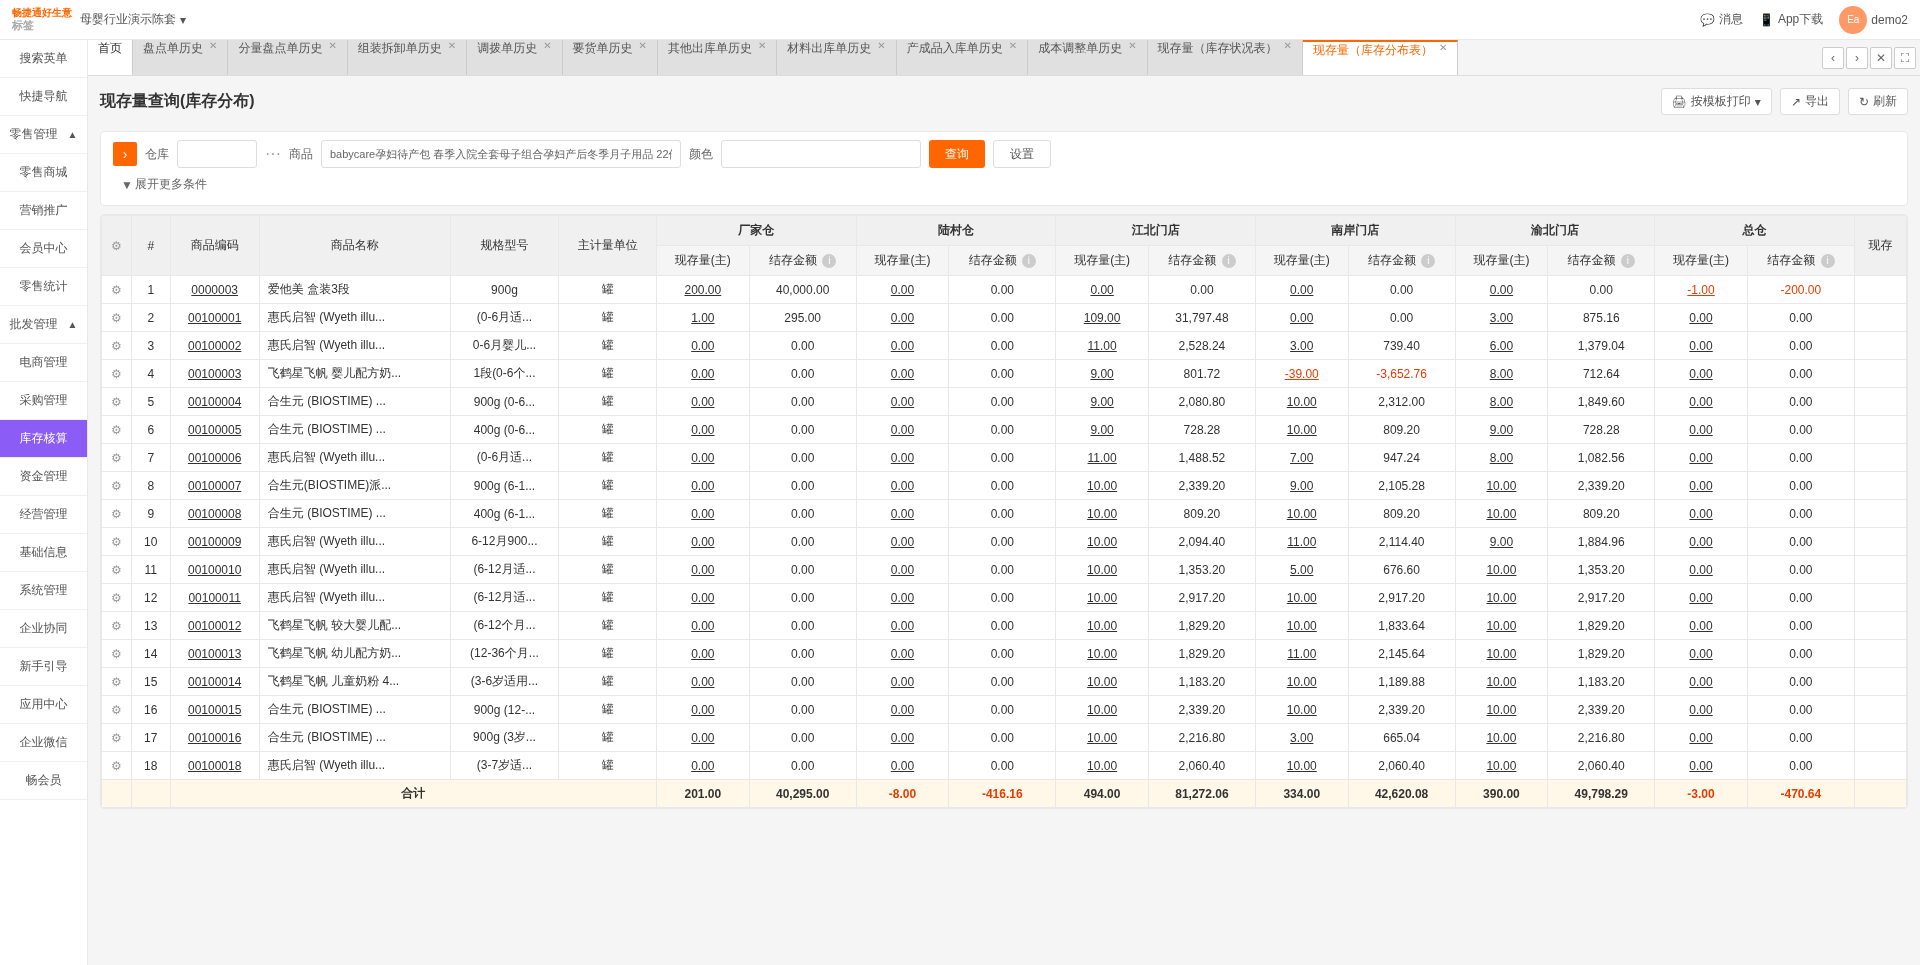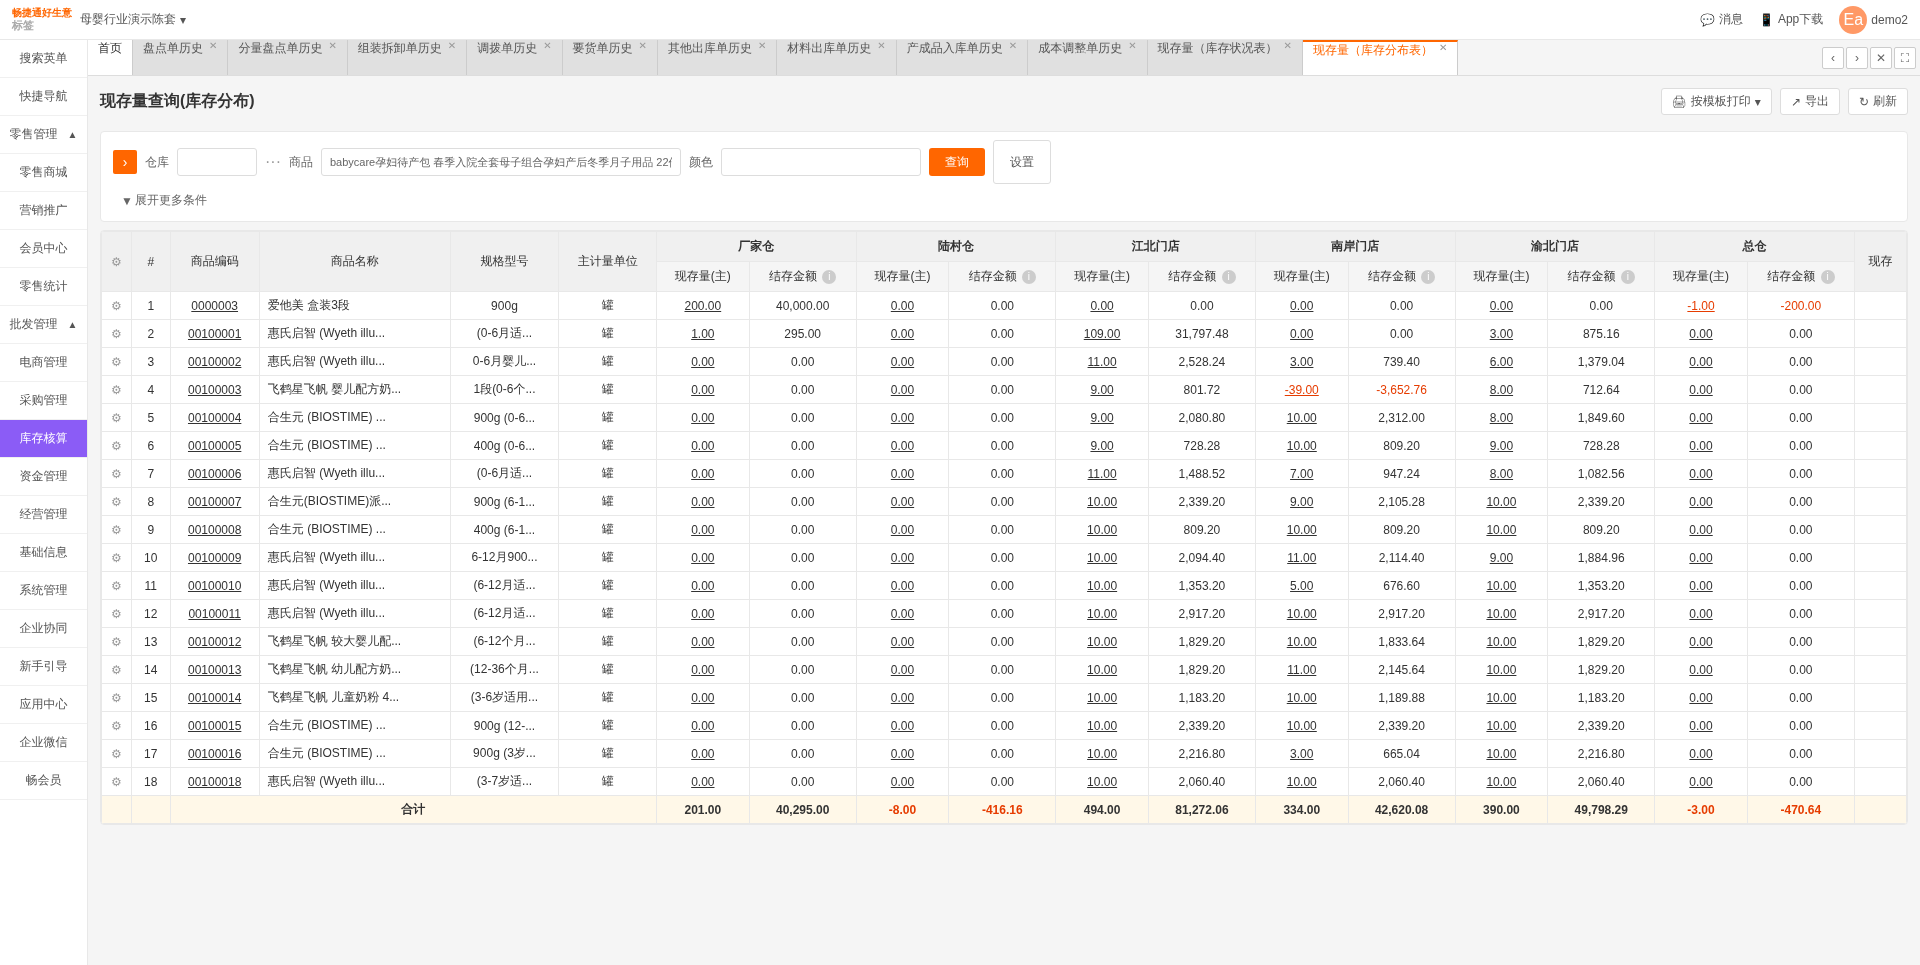--- a/index.html
+++ b/index.html
@@ -148,21 +148,21 @@
       height: 28px;
       cursor: pointer;
       font-size: 12px;
     }
     .btn-setting {
       background: #fff;
       color: #555;
       border: 1px solid #ddd;
       border-radius: 3px;
       padding: 4px 16px;
-      height: 44px;
+      height: 28px;
       cursor: pointer;
       font-size: 12px;
     }
     .expand-btn {
       display: flex; align-items: center; gap: 2px;
       color: #666; cursor: pointer; font-size: 12px;
       padding: 4px 8px;
     }
     .expand-row { text-align: center; margin-top: 4px; }
     .orange-arrow {
@@ -253,21 +253,21 @@
     <div class="top-icon-btn">
       <span>💬</span>
       <span>消息</span>
     </div>
     <div class="top-icon-btn">
       <span>📱</span>
       <span>App下载</span>
     </div>
     <div class="top-icon-btn">
       <div class="avatar" style="background:#ff9966;">
-        <span style="font-size:16px;color:#fff;">Ea</span>
+        <span style="font-size:10px;color:#fff;">Ea</span>
       </div>
       <span>demo2</span>
     </div>
   </div>
 </div>
 
 <div class="sidebar">
   <div class="sidebar-item">
     <div>搜索英单</div>
   </div>

